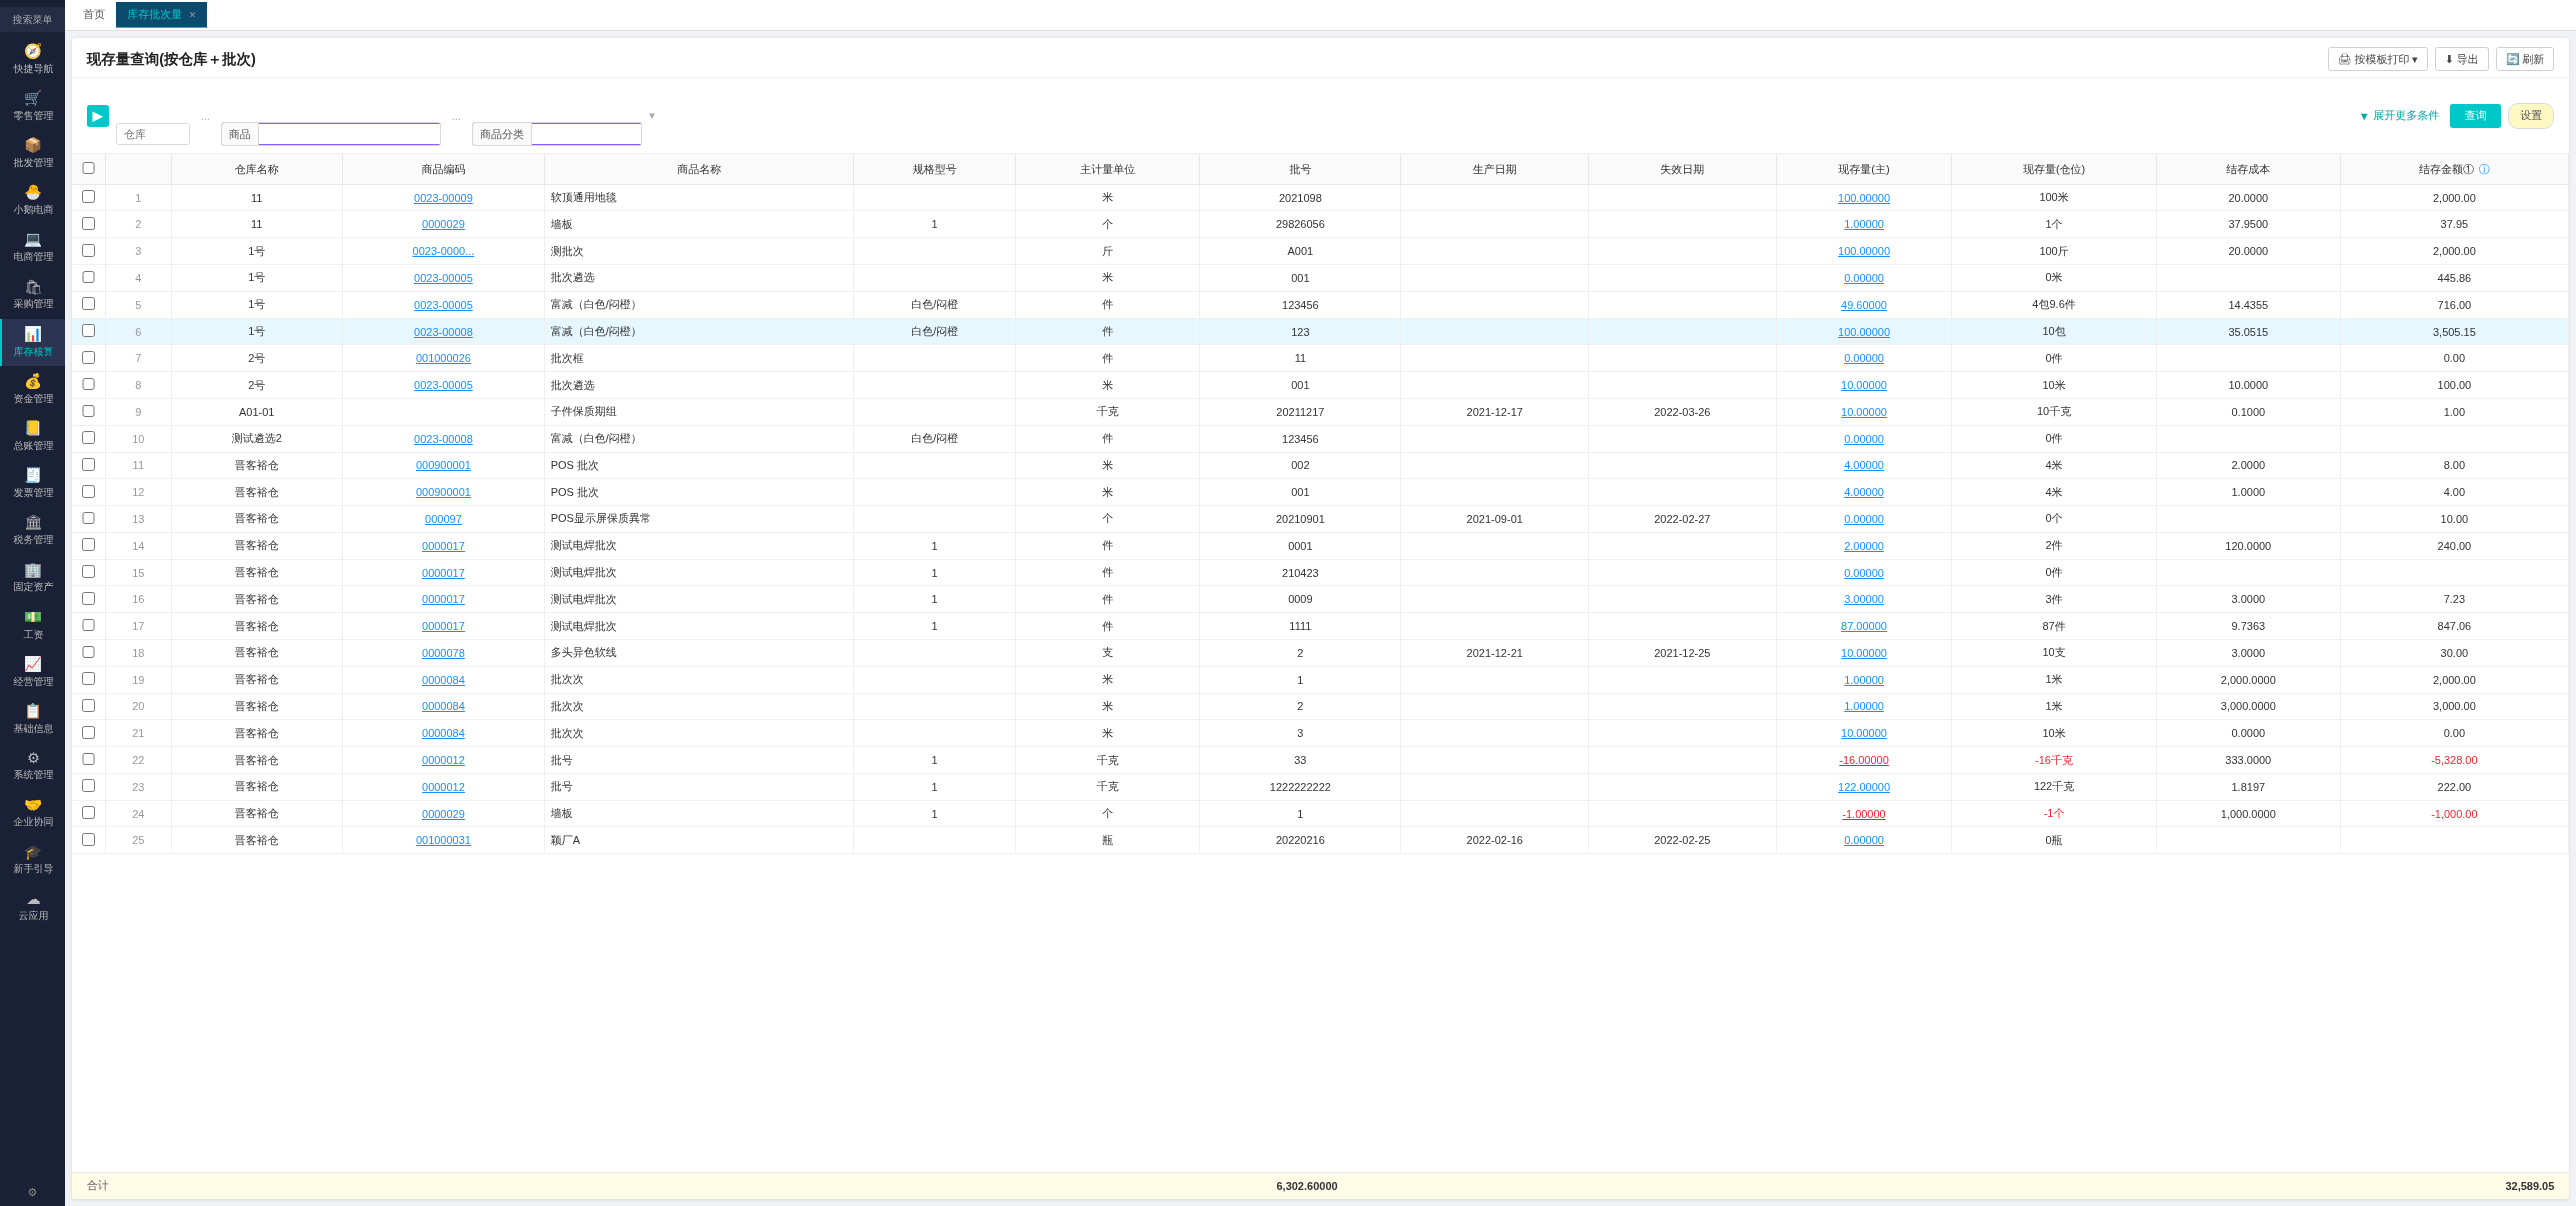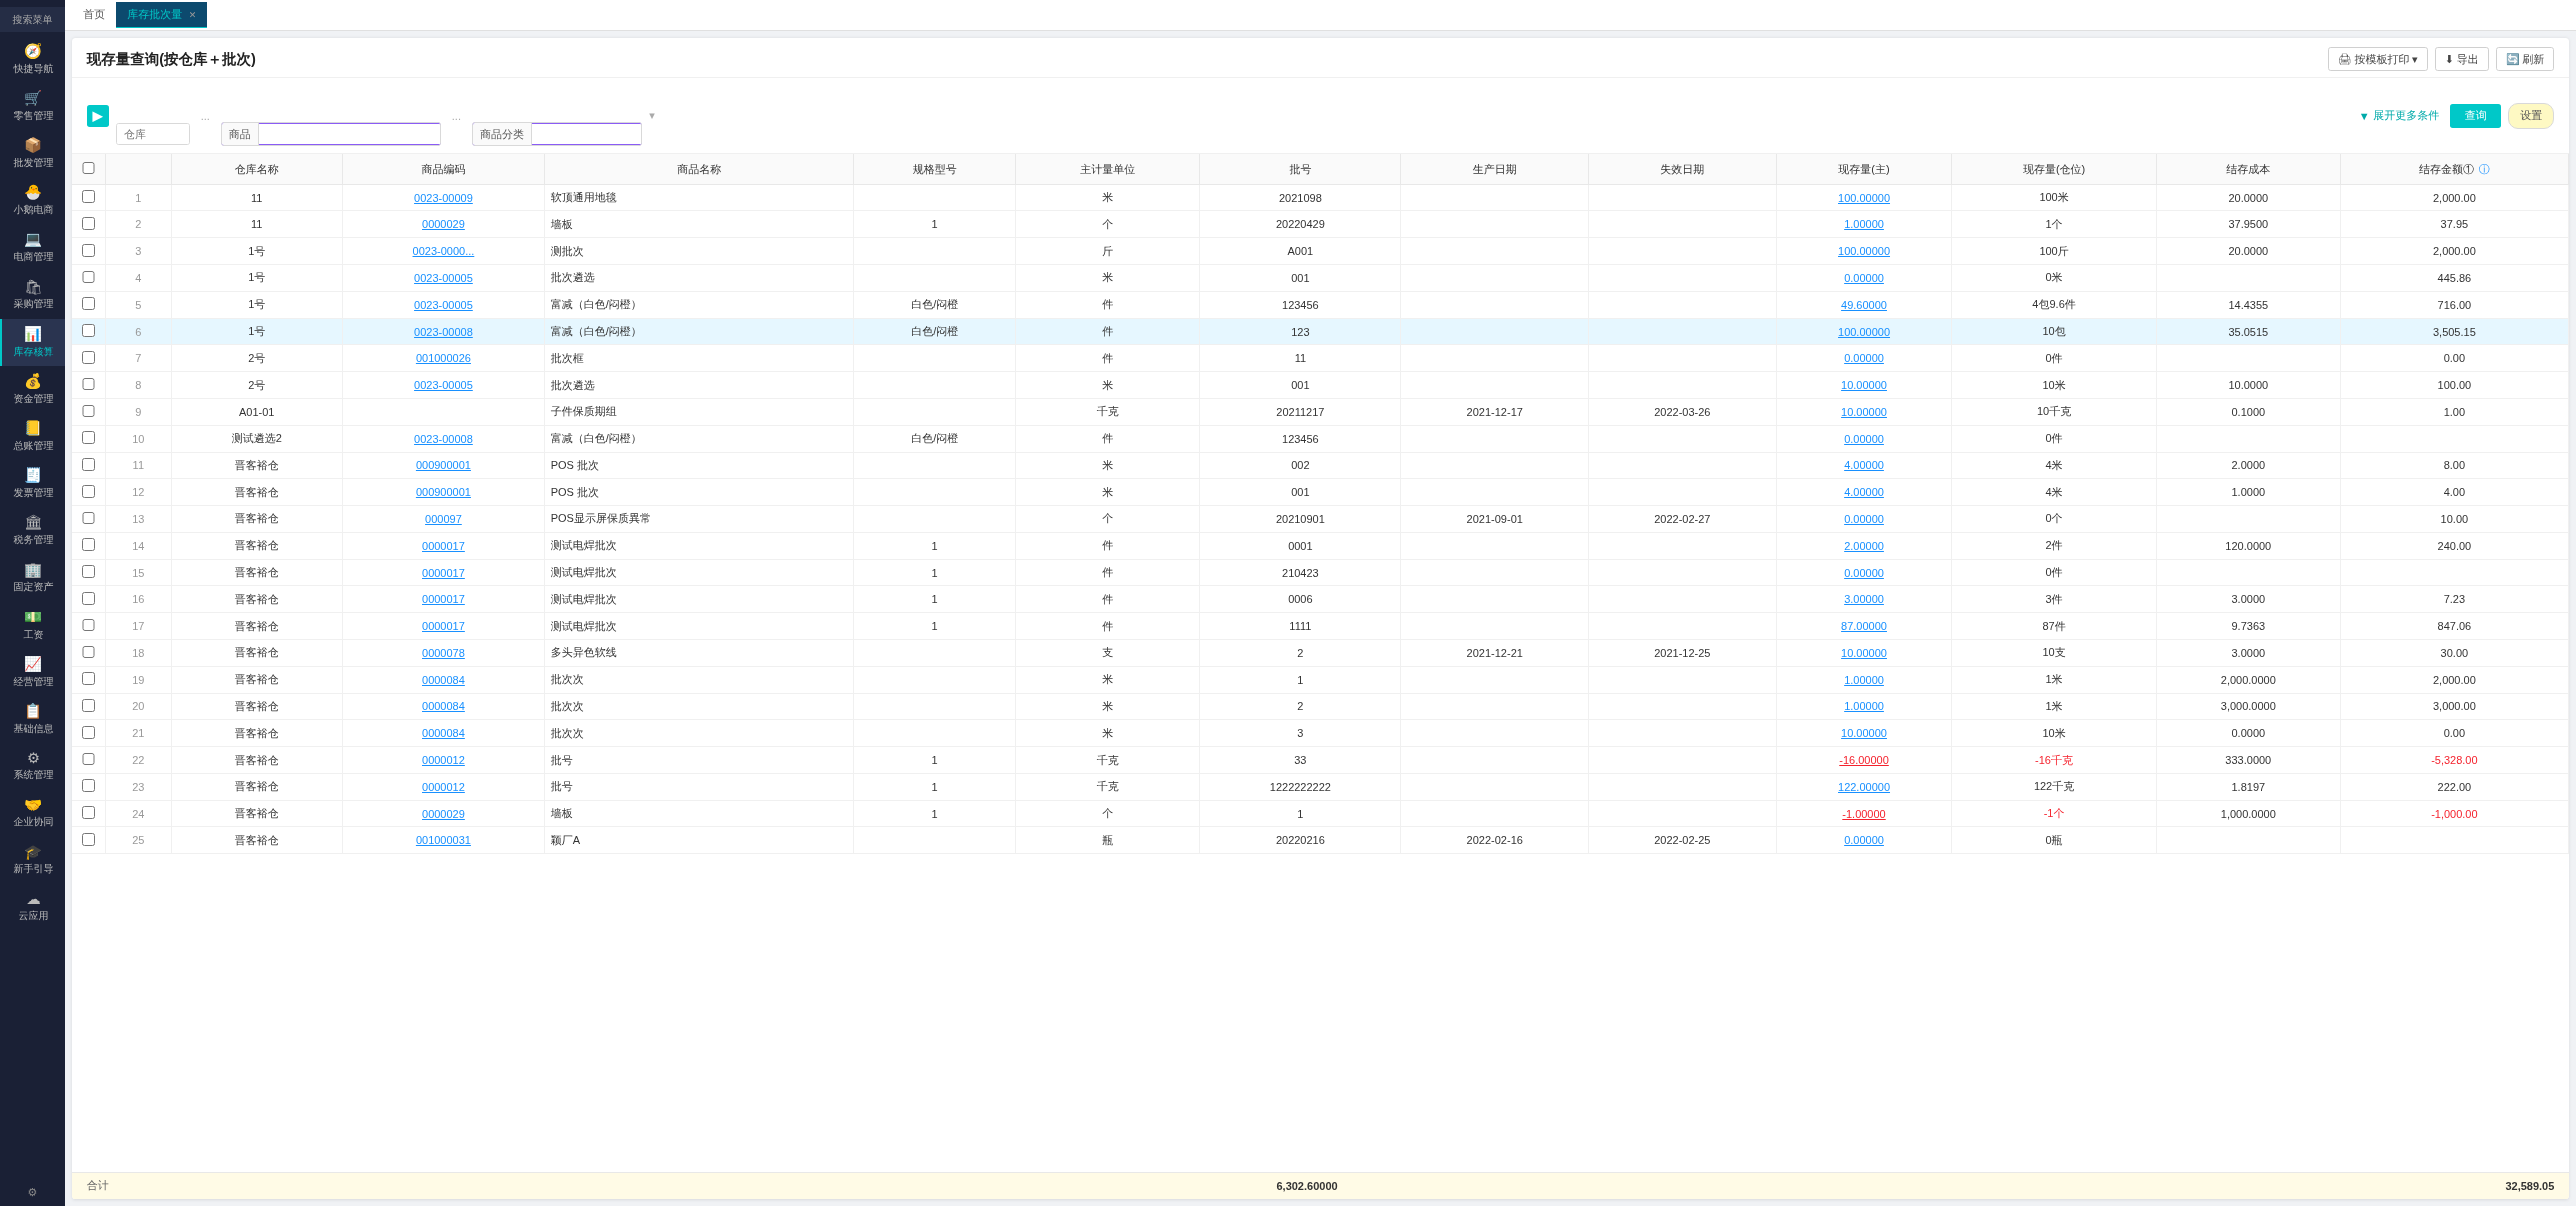--- a/index.html
+++ b/index.html
@@ -451,21 +451,21 @@
       <td class="">2,000.00</td>
     </tr>
             <tr>
       <td><input type="checkbox" class="row-checkbox" style=""></td>
       <td class="col-index">2</td>
       <td>11</td>
       <td class="link">0000029</td>
       <td class="left">墙板</td>
       <td>1</td>
       <td>个</td>
-      <td>20220429</td>
+      <td>29826056</td>
       <td></td>
       <td></td>
       <td class="link ">1.00000</td>
       <td class="">1个</td>
       <td>37.9500</td>
       <td class="">37.95</td>
     </tr>
             <tr>
       <td><input type="checkbox" class="row-checkbox" style=""></td>
       <td class="col-index">3</td>
@@ -675,21 +675,21 @@
       <td class=""></td>
     </tr>
             <tr>
       <td><input type="checkbox" class="row-checkbox" style=""></td>
       <td class="col-index">16</td>
       <td>晋客裕仓</td>
       <td class="link">0000017</td>
       <td class="left">测试电焊批次</td>
       <td>1</td>
       <td>件</td>
-      <td>0006</td>
+      <td>0009</td>
       <td></td>
       <td></td>
       <td class="link ">3.00000</td>
       <td class="">3件</td>
       <td>3.0000</td>
       <td class="">7.23</td>
     </tr>
             <tr>
       <td><input type="checkbox" class="row-checkbox" style=""></td>
       <td class="col-index">17</td>

